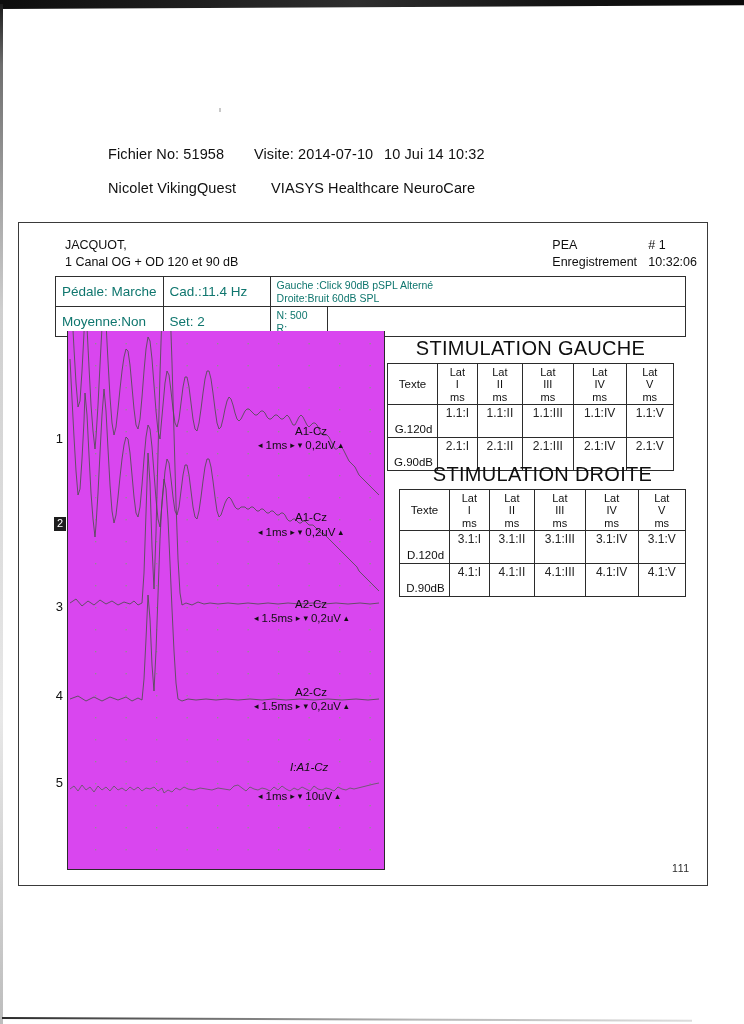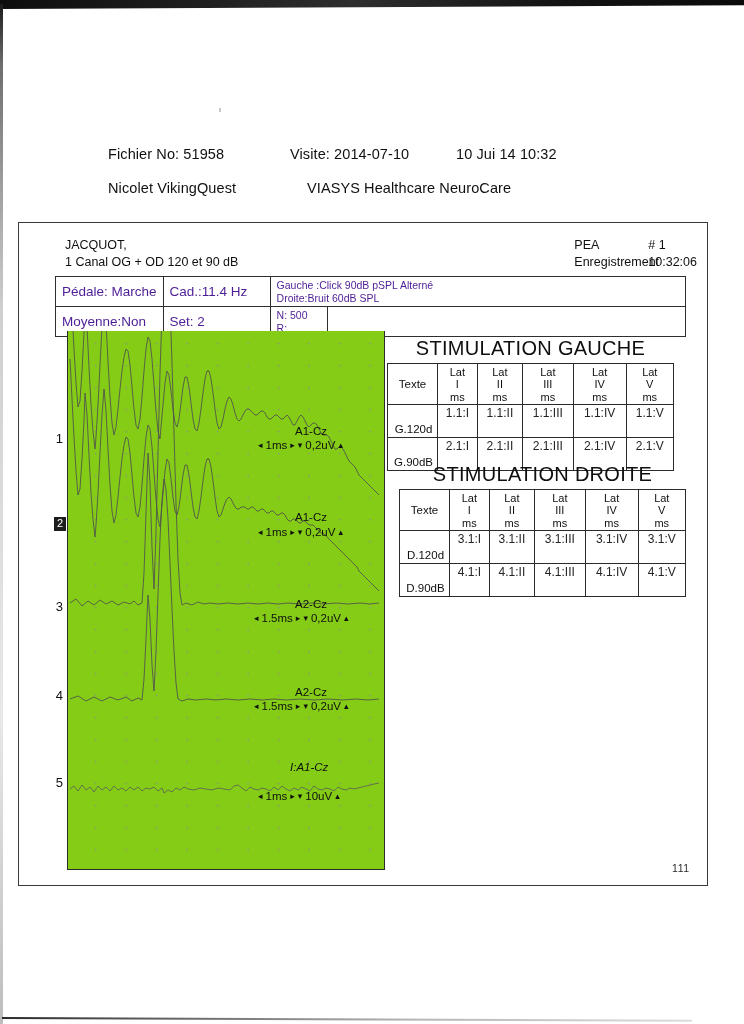--- a/index.html
+++ b/index.html
@@ -55,21 +55,20 @@
     left: 108px; top: 146px;
     width: 560px;
   }
   .hdr-line {
     display: flex;
     align-items: baseline;
     font-size: 14.5px;
     letter-spacing: 0.1px;
     color: #101010;
     margin-bottom: 18px;
-    gap: 36px;
   }
   .hdr-file  { width: 146px; }
   .hdr-visit { width: 130px; }
   .hdr-stamp { }
   .hdr-device { width: 163px; }
   .hdr-vendor { }
 
   
   #report-frame {
     position: absolute;
@@ -88,55 +87,55 @@
     color: #0f0f0f;
   }
   #study-block {
     position: absolute;
     right: 10px; top: 14px;
     font-size: 12.5px;
     line-height: 1.32;
     text-align: left;
     color: #0f0f0f;
   }
-  .study-row { display: flex; }
+  .study-row { display: flex; gap: 22px; }
   .study-key { width: 74px; }
 
   
   #param-grid {
     position: absolute;
     left: 36px; top: 53px;
     width: 631px;
     border: 1.3px solid #2e2e2e;
     border-collapse: collapse;
     font-size: 13.5px;
     background: #fff;
   }
   #param-grid td {
     border: 1.1px solid #2e2e2e;
     padding: 2px 6px;
     vertical-align: middle;
-    color: #4c1d95;
+    color: #0f766e;
     white-space: nowrap;
   }
   .pg-pedale   { width: 94px; }
   .pg-cad      { width: 94px; }
   .pg-n        { width: 44px; font-size: 10.5px; line-height: 1.18; }
   .pg-stim     { font-size: 10.5px; line-height: 1.2; padding-left: 5px; }
   .pg-blank    { }
   .stim-sub    { display: block; }
 
   
   #plot-area {
     position: absolute;
     left: 48px; top: 108px;
     width: 316px; height: 538px;
     border: 1.3px solid #2b2b2b;
     border-top: none;
-    background: #84cc16;
+    background: #d946ef;
     overflow: hidden;
   }
   #plot-svg { display: block; }
 
   
   #trace-gutter {
     position: absolute;
     left: 18px; top: 108px;
     width: 30px; height: 538px;
   }

